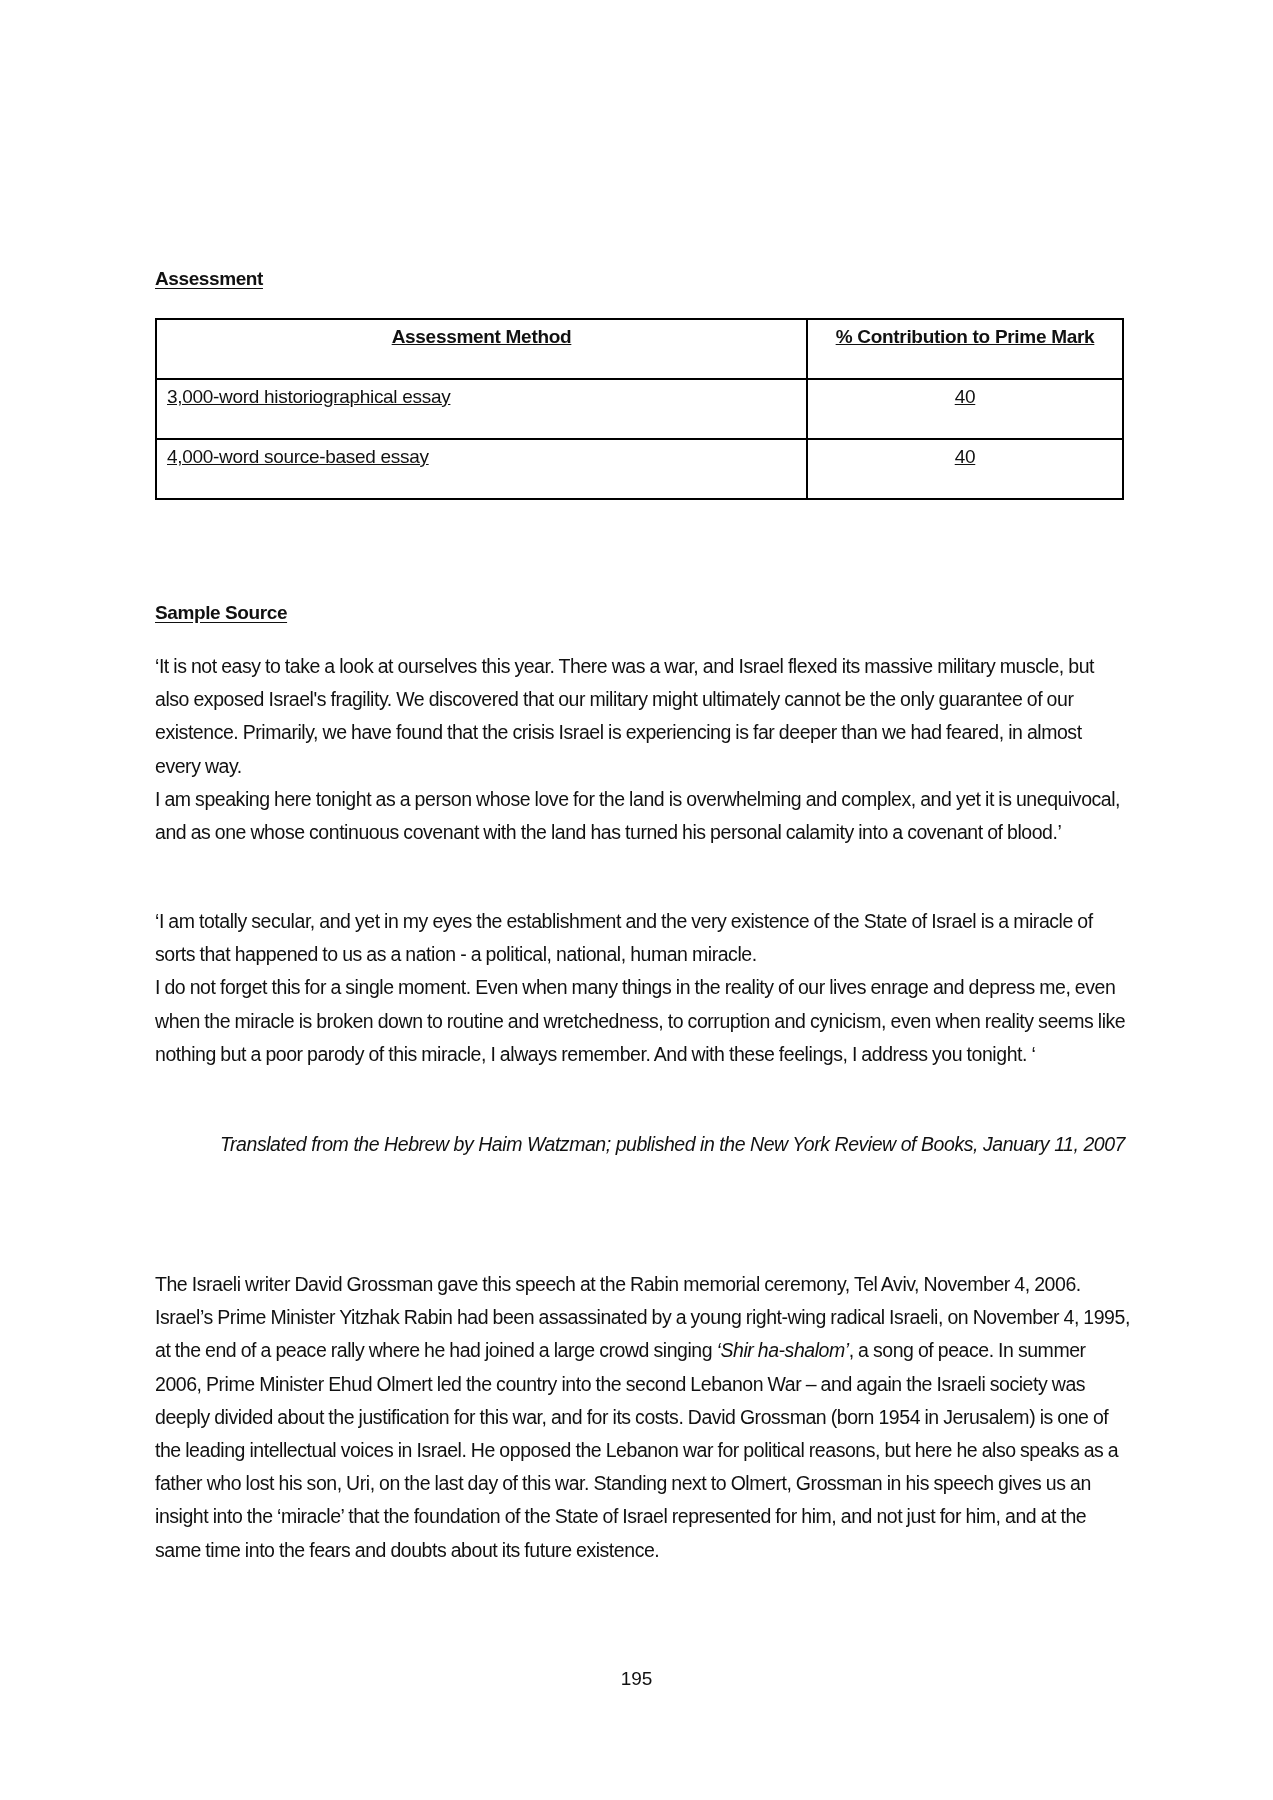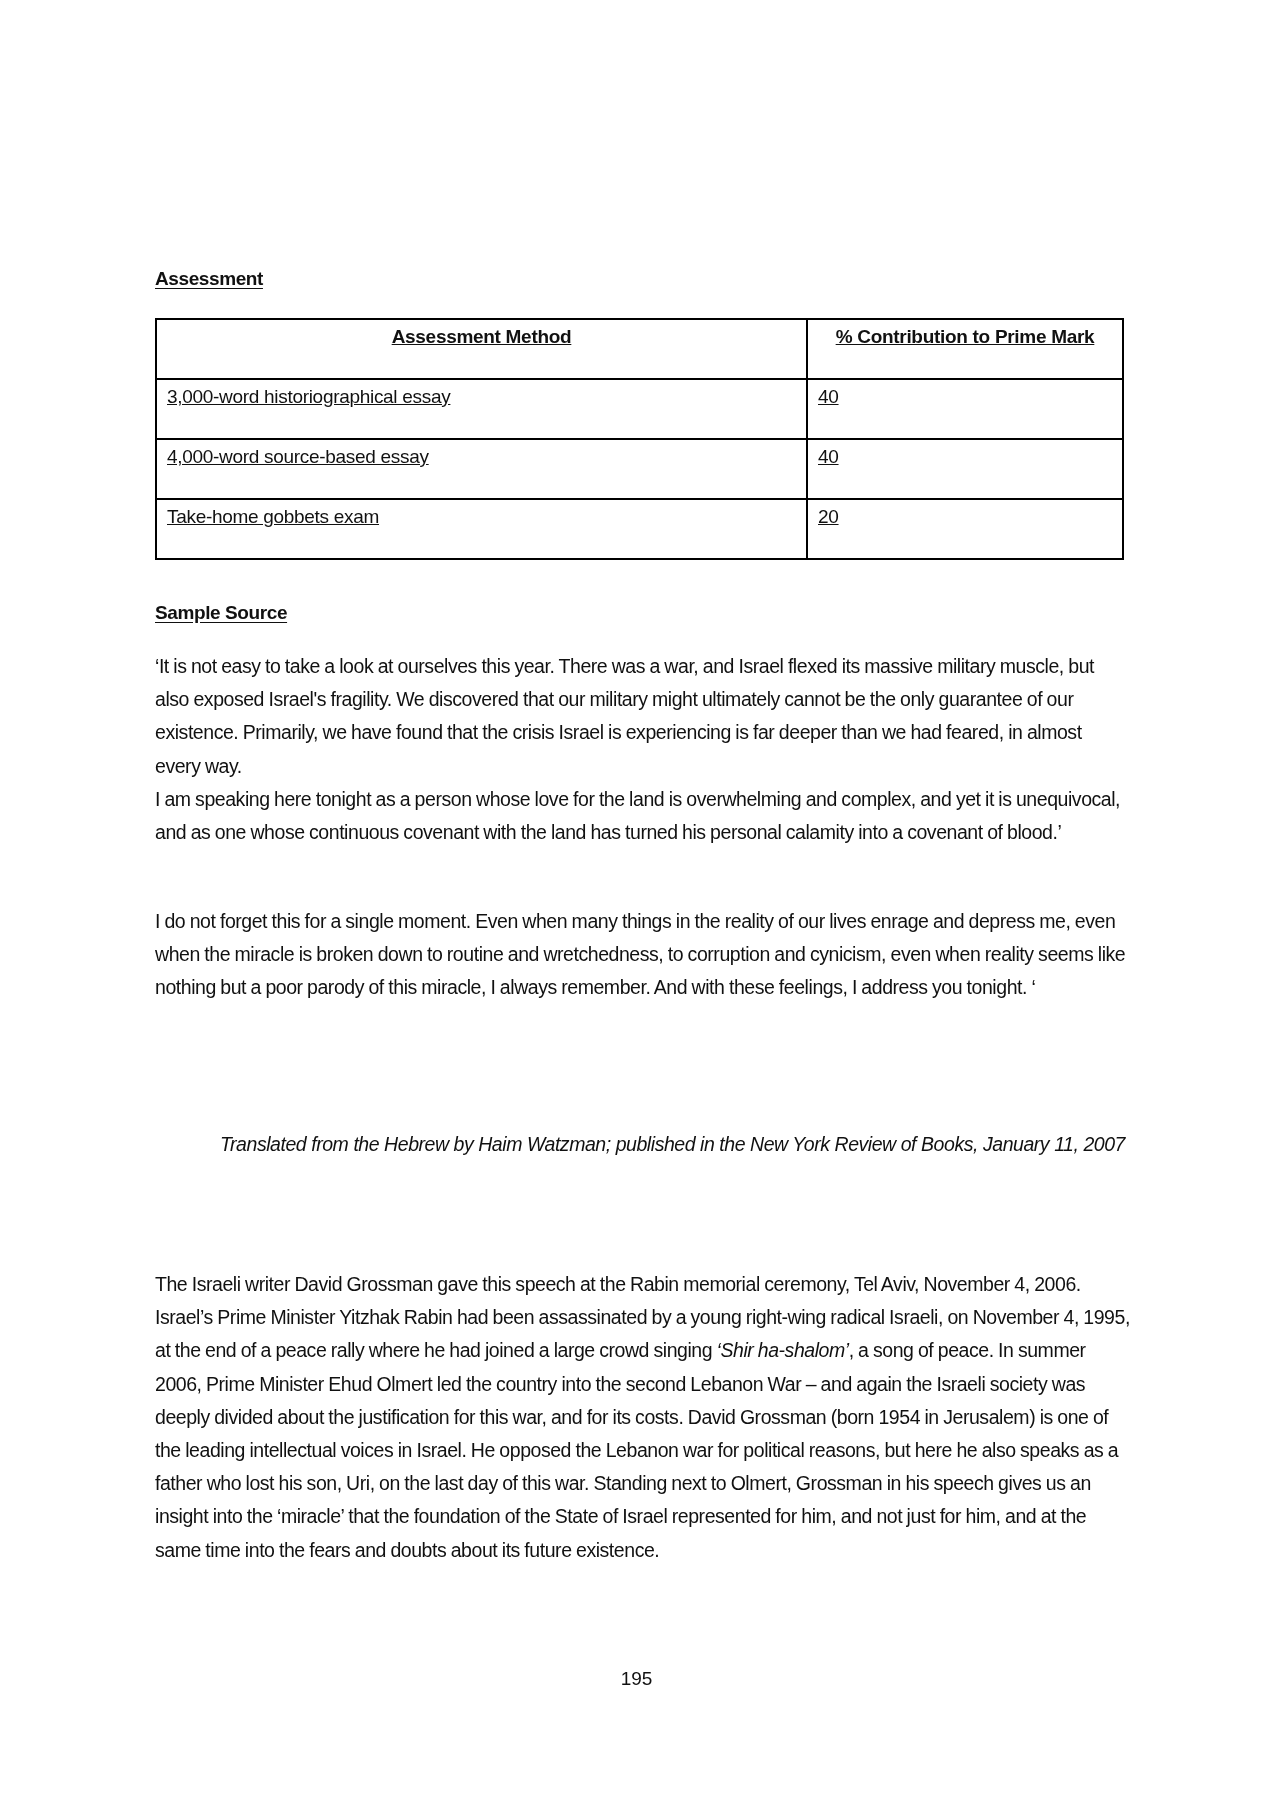--- a/index.html
+++ b/index.html
@@ -6,21 +6,21 @@
   body { width: 1273px; height: 1800px; position: relative; overflow: hidden;
          font-family: "Liberation Sans", sans-serif; color: #111; }
   .page { position: absolute; left: 0; top: 0; width: 1182px; height: 1800px; }
   .heading { position: absolute; left: 155px; font-weight: bold; font-size: 19px;
              text-decoration: underline; text-underline-offset: 3px; letter-spacing: -0.4px; }
   table.assess { position: absolute; left: 155px; top: 318px; width: 969px;
                  border-collapse: collapse; font-size: 19px; letter-spacing: -0.3px; }
   table.assess td, table.assess th { border: 2px solid #000; height: 52px;
                  vertical-align: top; padding: 6px 10px 0 10px; text-decoration: underline; }
   table.assess th { font-weight: bold; text-align: center; }
-  table.assess td.num { }
+  table.assess td.num { text-align: center; }
   table.assess col.c1 { width: 651px; }
   .para { position: absolute; left: 155px; width: 975px; font-size: 19.5px;
           line-height: 33.2px; letter-spacing: -0.45px; word-spacing: -0.5px; }
   .para p { margin: 0; }
   .cite { position: absolute; left: 155px; width: 970px; text-align: right;
           font-style: italic; font-size: 19.5px; line-height: 33.5px; letter-spacing: -0.45px; }
   .pagenum { position: absolute; top: 1668px; left: 0; width: 1273px; text-align: center;
              font-size: 19px; }
   em { font-style: italic; }
 </style>
@@ -42,35 +42,32 @@
       <th>% Contribution to Prime Mark</th>
     </tr>
     <tr>
       <td>3,000-word historiographical essay</td>
       <td class="num">40</td>
     </tr>
     <tr>
       <td>4,000-word source-based essay</td>
       <td class="num">40</td>
     </tr>
-    <tr>
-      <td>Take-home gobbets exam</td>
-      <td class="num">20</td>
-    </tr>
   </tbody>
     </table>
 
   <div class="heading" style="top:602px;">Sample Source</div>
 
   <div class="para" style="top:650px;">
     <p>‘It is not easy to take a look at ourselves this year. There was a war, and Israel flexed its massive military muscle, but also exposed Israel's fragility. We discovered that our military might ultimately cannot be the only guarantee of our existence. Primarily, we have found that the crisis Israel is experiencing is far deeper than we had feared, in almost every way.</p>
     <p>I am speaking here tonight as a person whose love for the land is overwhelming and complex, and yet it is unequivocal, and as one whose continuous covenant with the land has turned his personal calamity into a covenant of blood.’</p>
   </div>
 
   <div class="para" style="top:905px;">
+    <p>‘I am totally secular, and yet in my eyes the establishment and the very existence of the State of Israel is a miracle of sorts that happened to us as a nation - a political, national, human miracle.</p>
     <p>I do not forget this for a single moment. Even when many things in the reality of our lives enrage and depress me, even when the miracle is broken down to routine and wretchedness, to corruption and cynicism, even when reality seems like nothing but a poor parody of this miracle, I always remember. And with these feelings, I address you tonight. ‘</p>
   </div>
 
   <div class="cite" style="top:1128px;">Translated from the Hebrew by Haim Watzman; published in the New York Review of Books, January 11, 2007</div>
 
   <div class="para" style="top:1268px;">
     <p><span>The Israeli writer David Grossman gave this speech at the Rabin memorial ceremony, Tel Aviv, November 4, 2006. Israel’s Prime Minister Yitzhak Rabin had been assassinated by a young right-wing radical Israeli, on November 4, 1995, at the end of a peace rally where he had joined a large crowd singing </span><em>‘Shir ha-shalom’</em><span>, a song of peace. In summer 2006, Prime Minister Ehud Olmert led the country into the second Lebanon War – and again the Israeli society was deeply divided about the justification for this war, and for its costs. David Grossman (born 1954 in Jerusalem) is one of the leading intellectual voices in Israel. He opposed the Lebanon war for political reasons, but here he also speaks as a father who lost his son, Uri, on the last day of this war. Standing next to Olmert, Grossman in his speech gives us an insight into the ‘miracle’ that the foundation of the State of Israel represented for him, and not just for him, and at the same time into the fears and doubts about its future existence.</span></p>
   </div>
 
   <div class="pagenum">195</div>

